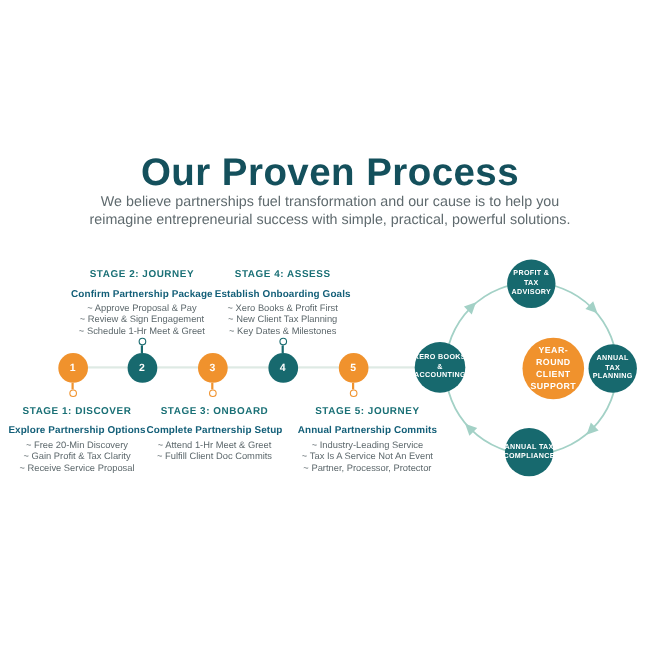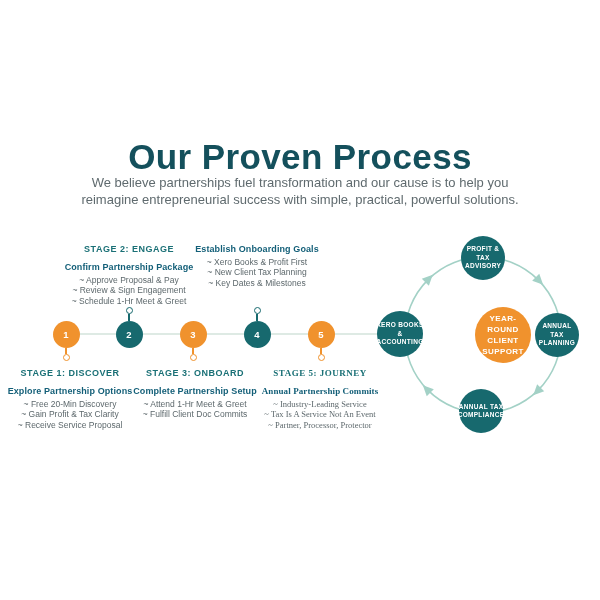--- a/index.html
+++ b/index.html
@@ -52,47 +52,48 @@
 
 <div class="canvas">
 
   <h1 class="title">Our Proven Process</h1>
   <p class="subtitle">We believe partnerships fuel transformation and our cause is to help you
 reimagine entrepreneurial success with simple, practical, powerful solutions.</p>
 
   <div class="tl-line"></div>
 
   <div class="stage-block" style="left:54px;top:244px;">
-    <div class="stage-header">STAGE 2: ENGAGE</div>
+    <div class="stage-header">STAGE 2: JOURNEY</div>
     <div class="stage-sub">Confirm Partnership Package</div>
     <div class="stage-item">~ Approve Proposal &amp; Pay</div>
     <div class="stage-item">~ Review &amp; Sign Engagement</div>
     <div class="stage-item">~ Schedule 1-Hr Meet &amp; Greet</div>
   </div>
   <div class="stage-block" style="left:182px;top:244px;">
+    <div class="stage-header">STAGE 4: ASSESS</div>
     <div class="stage-sub">Establish Onboarding Goals</div>
     <div class="stage-item">~ Xero Books &amp; Profit First</div>
     <div class="stage-item">~ New Client Tax Planning</div>
     <div class="stage-item">~ Key Dates &amp; Milestones</div>
   </div>
 
   <div class="stage-block" style="left:-5px;top:368px;">
     <div class="stage-header">STAGE 1: DISCOVER</div>
     <div class="stage-sub">Explore Partnership Options</div>
     <div class="stage-item">~ Free 20-Min Discovery</div>
     <div class="stage-item">~ Gain Profit &amp; Tax Clarity</div>
     <div class="stage-item">~ Receive Service Proposal</div>
   </div>
   <div class="stage-block" style="left:120px;top:368px;">
     <div class="stage-header">STAGE 3: ONBOARD</div>
     <div class="stage-sub">Complete Partnership Setup</div>
     <div class="stage-item">~ Attend 1-Hr Meet &amp; Greet</div>
     <div class="stage-item">~ Fulfill Client Doc Commits</div>
   </div>
-  <div class="stage-block" style="left:245px;top:368px;font-family:Liberation Serif, serif;">
+  <div class="stage-block" style="left:259px;top:368px;">
     <div class="stage-header">STAGE 5: JOURNEY</div>
     <div class="stage-sub">Annual Partnership Commits</div>
     <div class="stage-item">~ Industry-Leading Service</div>
     <div class="stage-item">~ Tax Is A Service Not An Event</div>
     <div class="stage-item">~ Partner, Processor, Protector</div>
   </div>
 
   <div class="tl-node orange" style="left:52.5px;">
     <span>1</span>
   </div>

